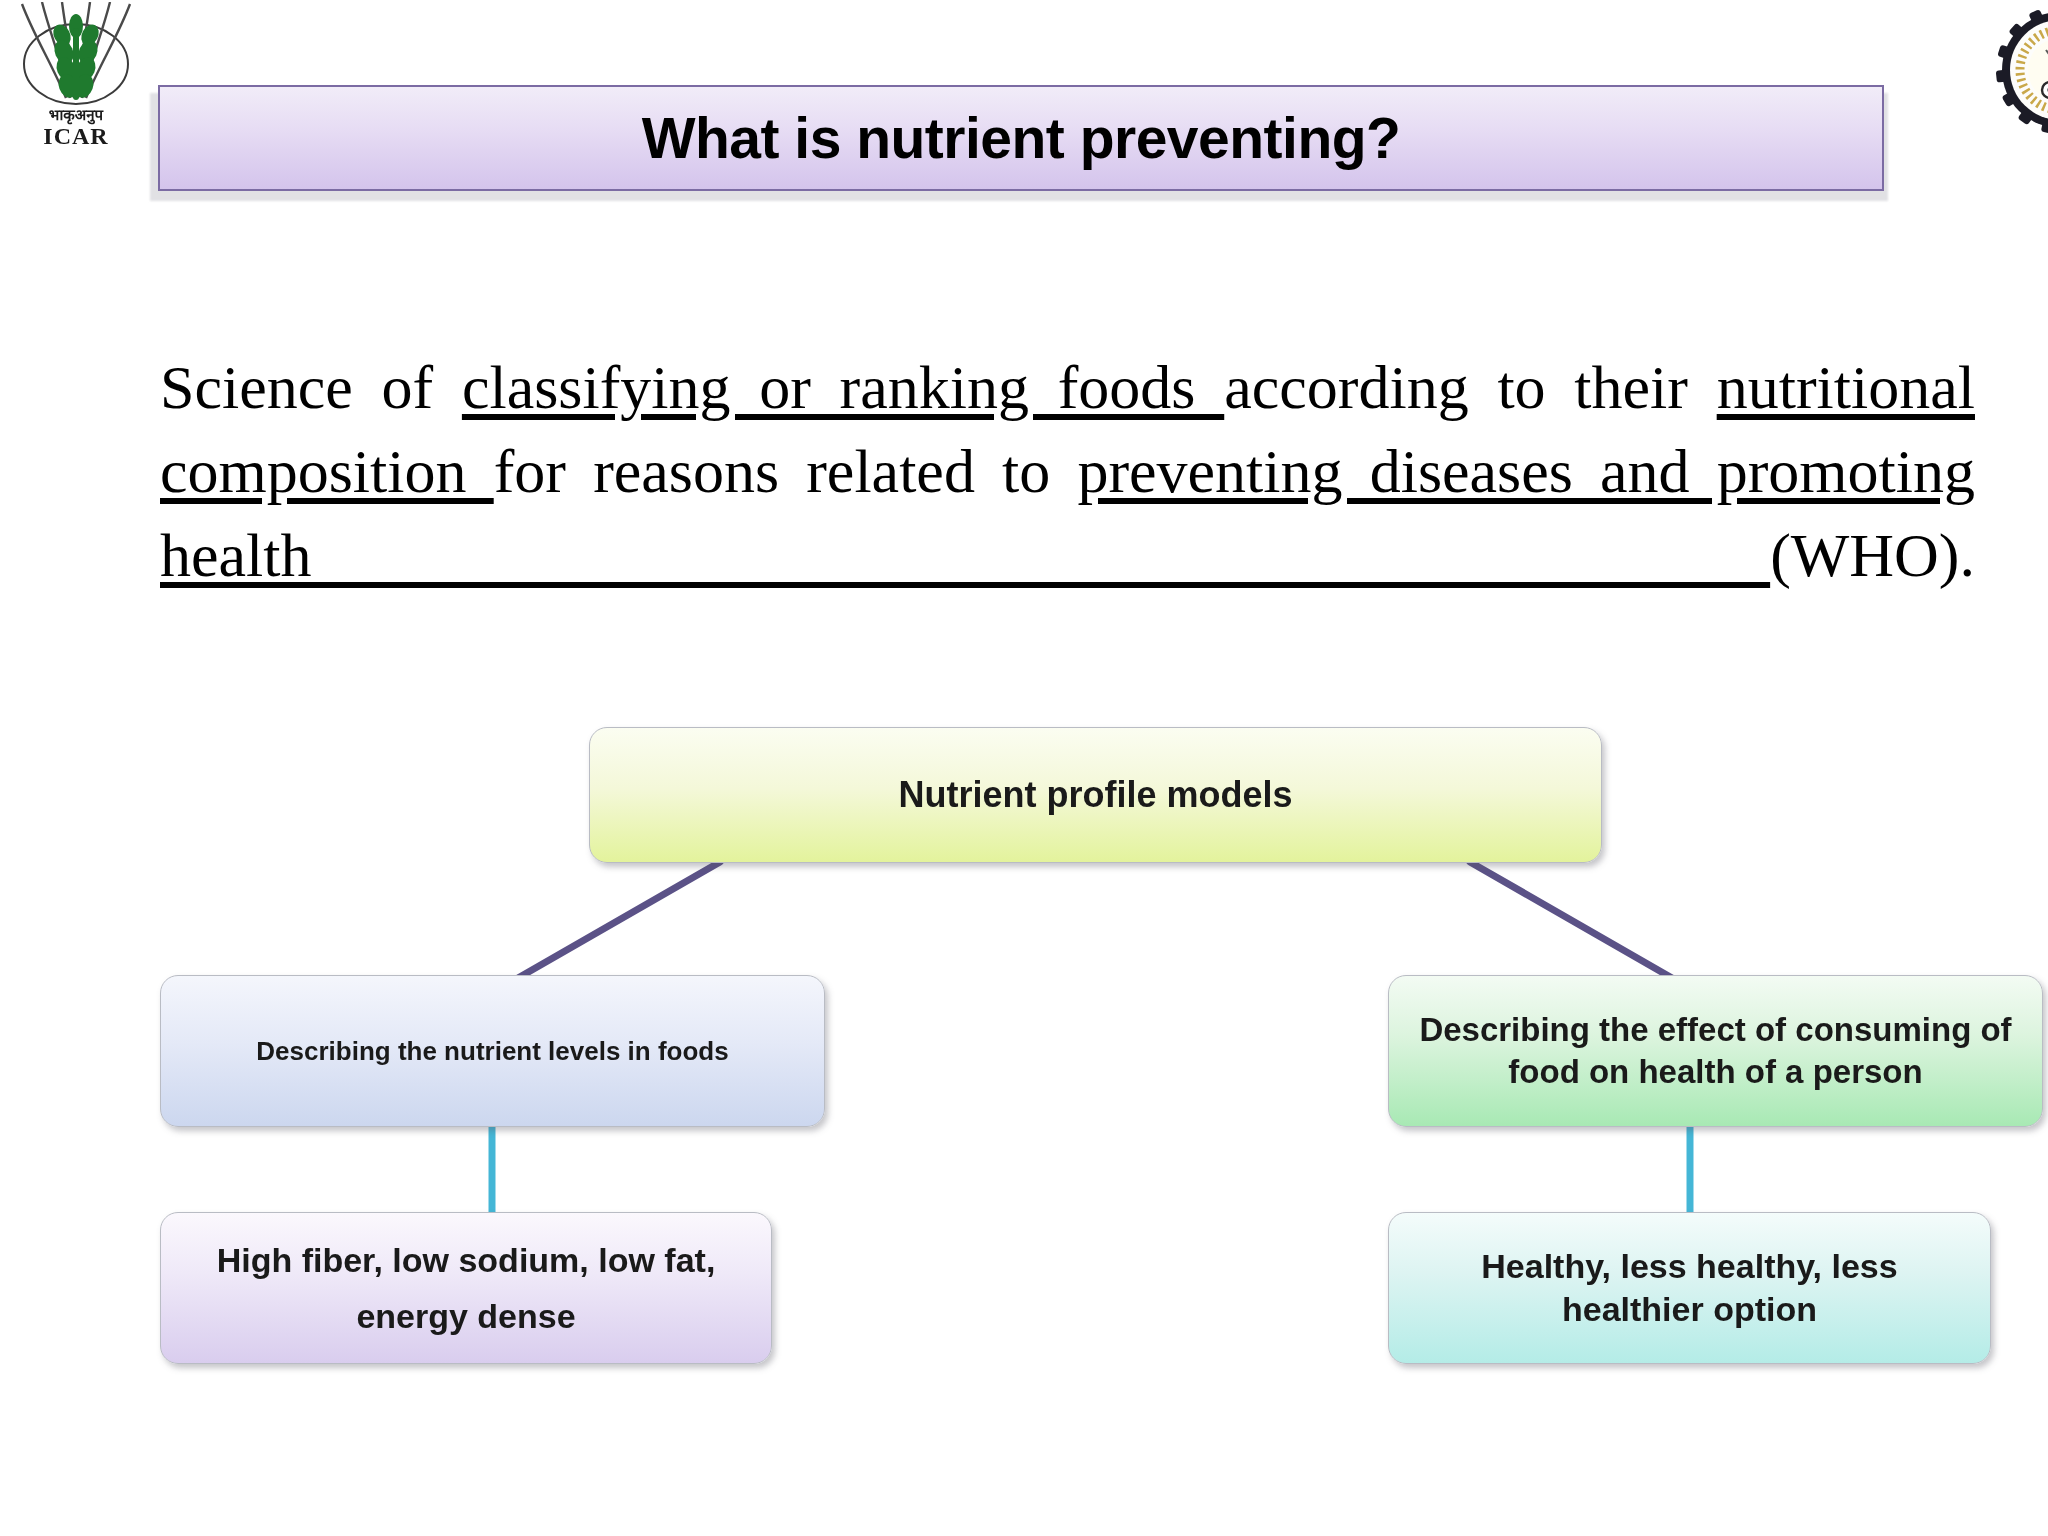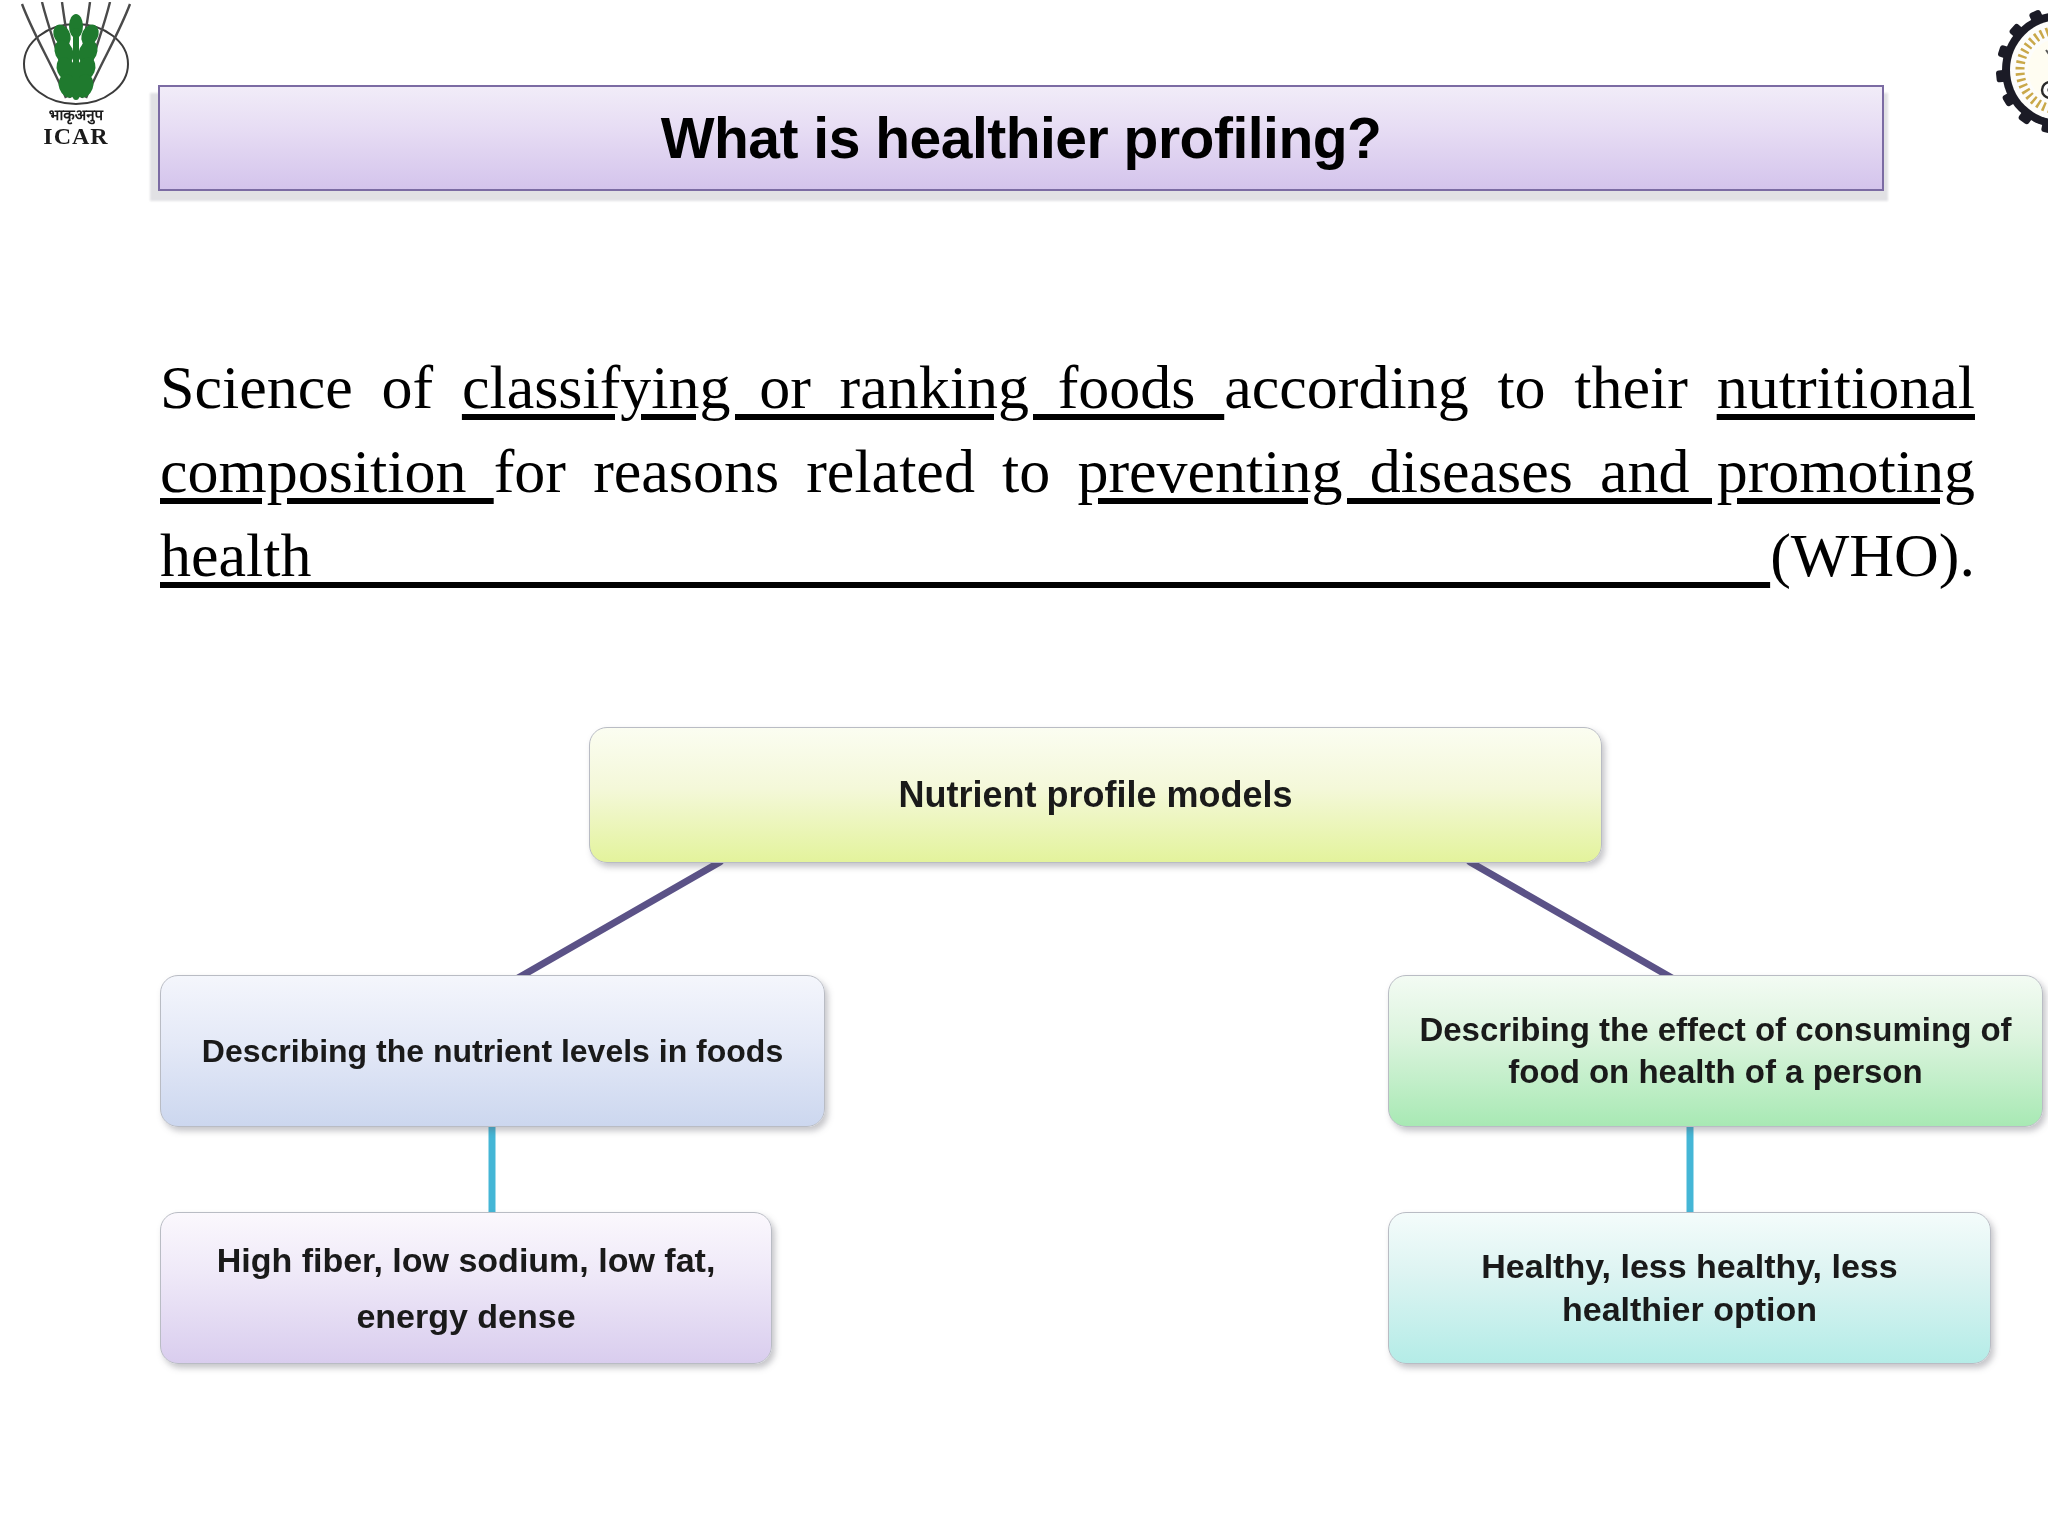--- a/index.html
+++ b/index.html
@@ -114,21 +114,21 @@
   }
 
   #node-root {
     left: 589px; top: 727px; width: 1013px; height: 136px;
     background: linear-gradient(to bottom, #fbfdf1 0%, #f4f8d9 45%, #e3f39c 100%);
     font-size: 36px;
   }
   #node-left-mid {
     left: 160px; top: 975px; width: 665px; height: 152px;
     background: linear-gradient(to bottom, #f4f6fc 0%, #e4e9f7 45%, #ccd7ef 100%);
-    font-size: 32px;
+    font-size: 26px;
   }
   #node-right-mid {
     left: 1388px; top: 975px; width: 655px; height: 152px;
     background: linear-gradient(to bottom, #f3fbf3 0%, #dcf4de 40%, #a8e9b4 100%);
     font-size: 33px;
     line-height: 42px;
   }
   #node-left-leaf {
     left: 160px; top: 1212px; width: 612px; height: 152px;
     background: linear-gradient(to bottom, #fbf8fd 0%, #efe9f8 40%, #d9cdee 100%);
@@ -211,21 +211,21 @@
     <circle cx="54" cy="84" r="2.6" fill="#2b2b2b"></circle>
     <path d="M62 84 L70 80" stroke="#2b2b2b" stroke-width="2.4" fill="none"></path>
     <path d="M72 92 a10 12 0 0 1 9 -14 l2 14 z" fill="#9b4b3f"></path>
     <circle cx="78" cy="84" r="3" fill="#2b2b2b"></circle>
     <text x="64" y="106" text-anchor="middle" font-family="'Liberation Serif', serif" font-size="7" fill="#3a3a3a">1976</text>
   </svg>
 </div>
 
 <div class="title-shadow"></div>
 <div class="title-box">
-  <span class="title-text">What is healthier profiling?</span>
+  <span class="title-text">What is nutrient preventing?</span>
 </div>
 
 <p class="body-text" id="body-paragraph"><span>Science of </span><span class="u">classifying or ranking foods </span><span>according to their </span><span class="u">nutritional composition </span><span>for reasons related to </span><span class="u">preventing diseases and promoting health </span><span>(WHO).</span></p>
 
 <svg class="diagram" viewBox="0 0 2048 1536" preserveAspectRatio="none">
 
   <line x1="720" y1="862" x2="518" y2="978" stroke="#5b5287" stroke-width="7" stroke-linecap="round"></line>
 
   <line x1="1470" y1="862" x2="1672" y2="978" stroke="#5b5287" stroke-width="7" stroke-linecap="round"></line>
 

